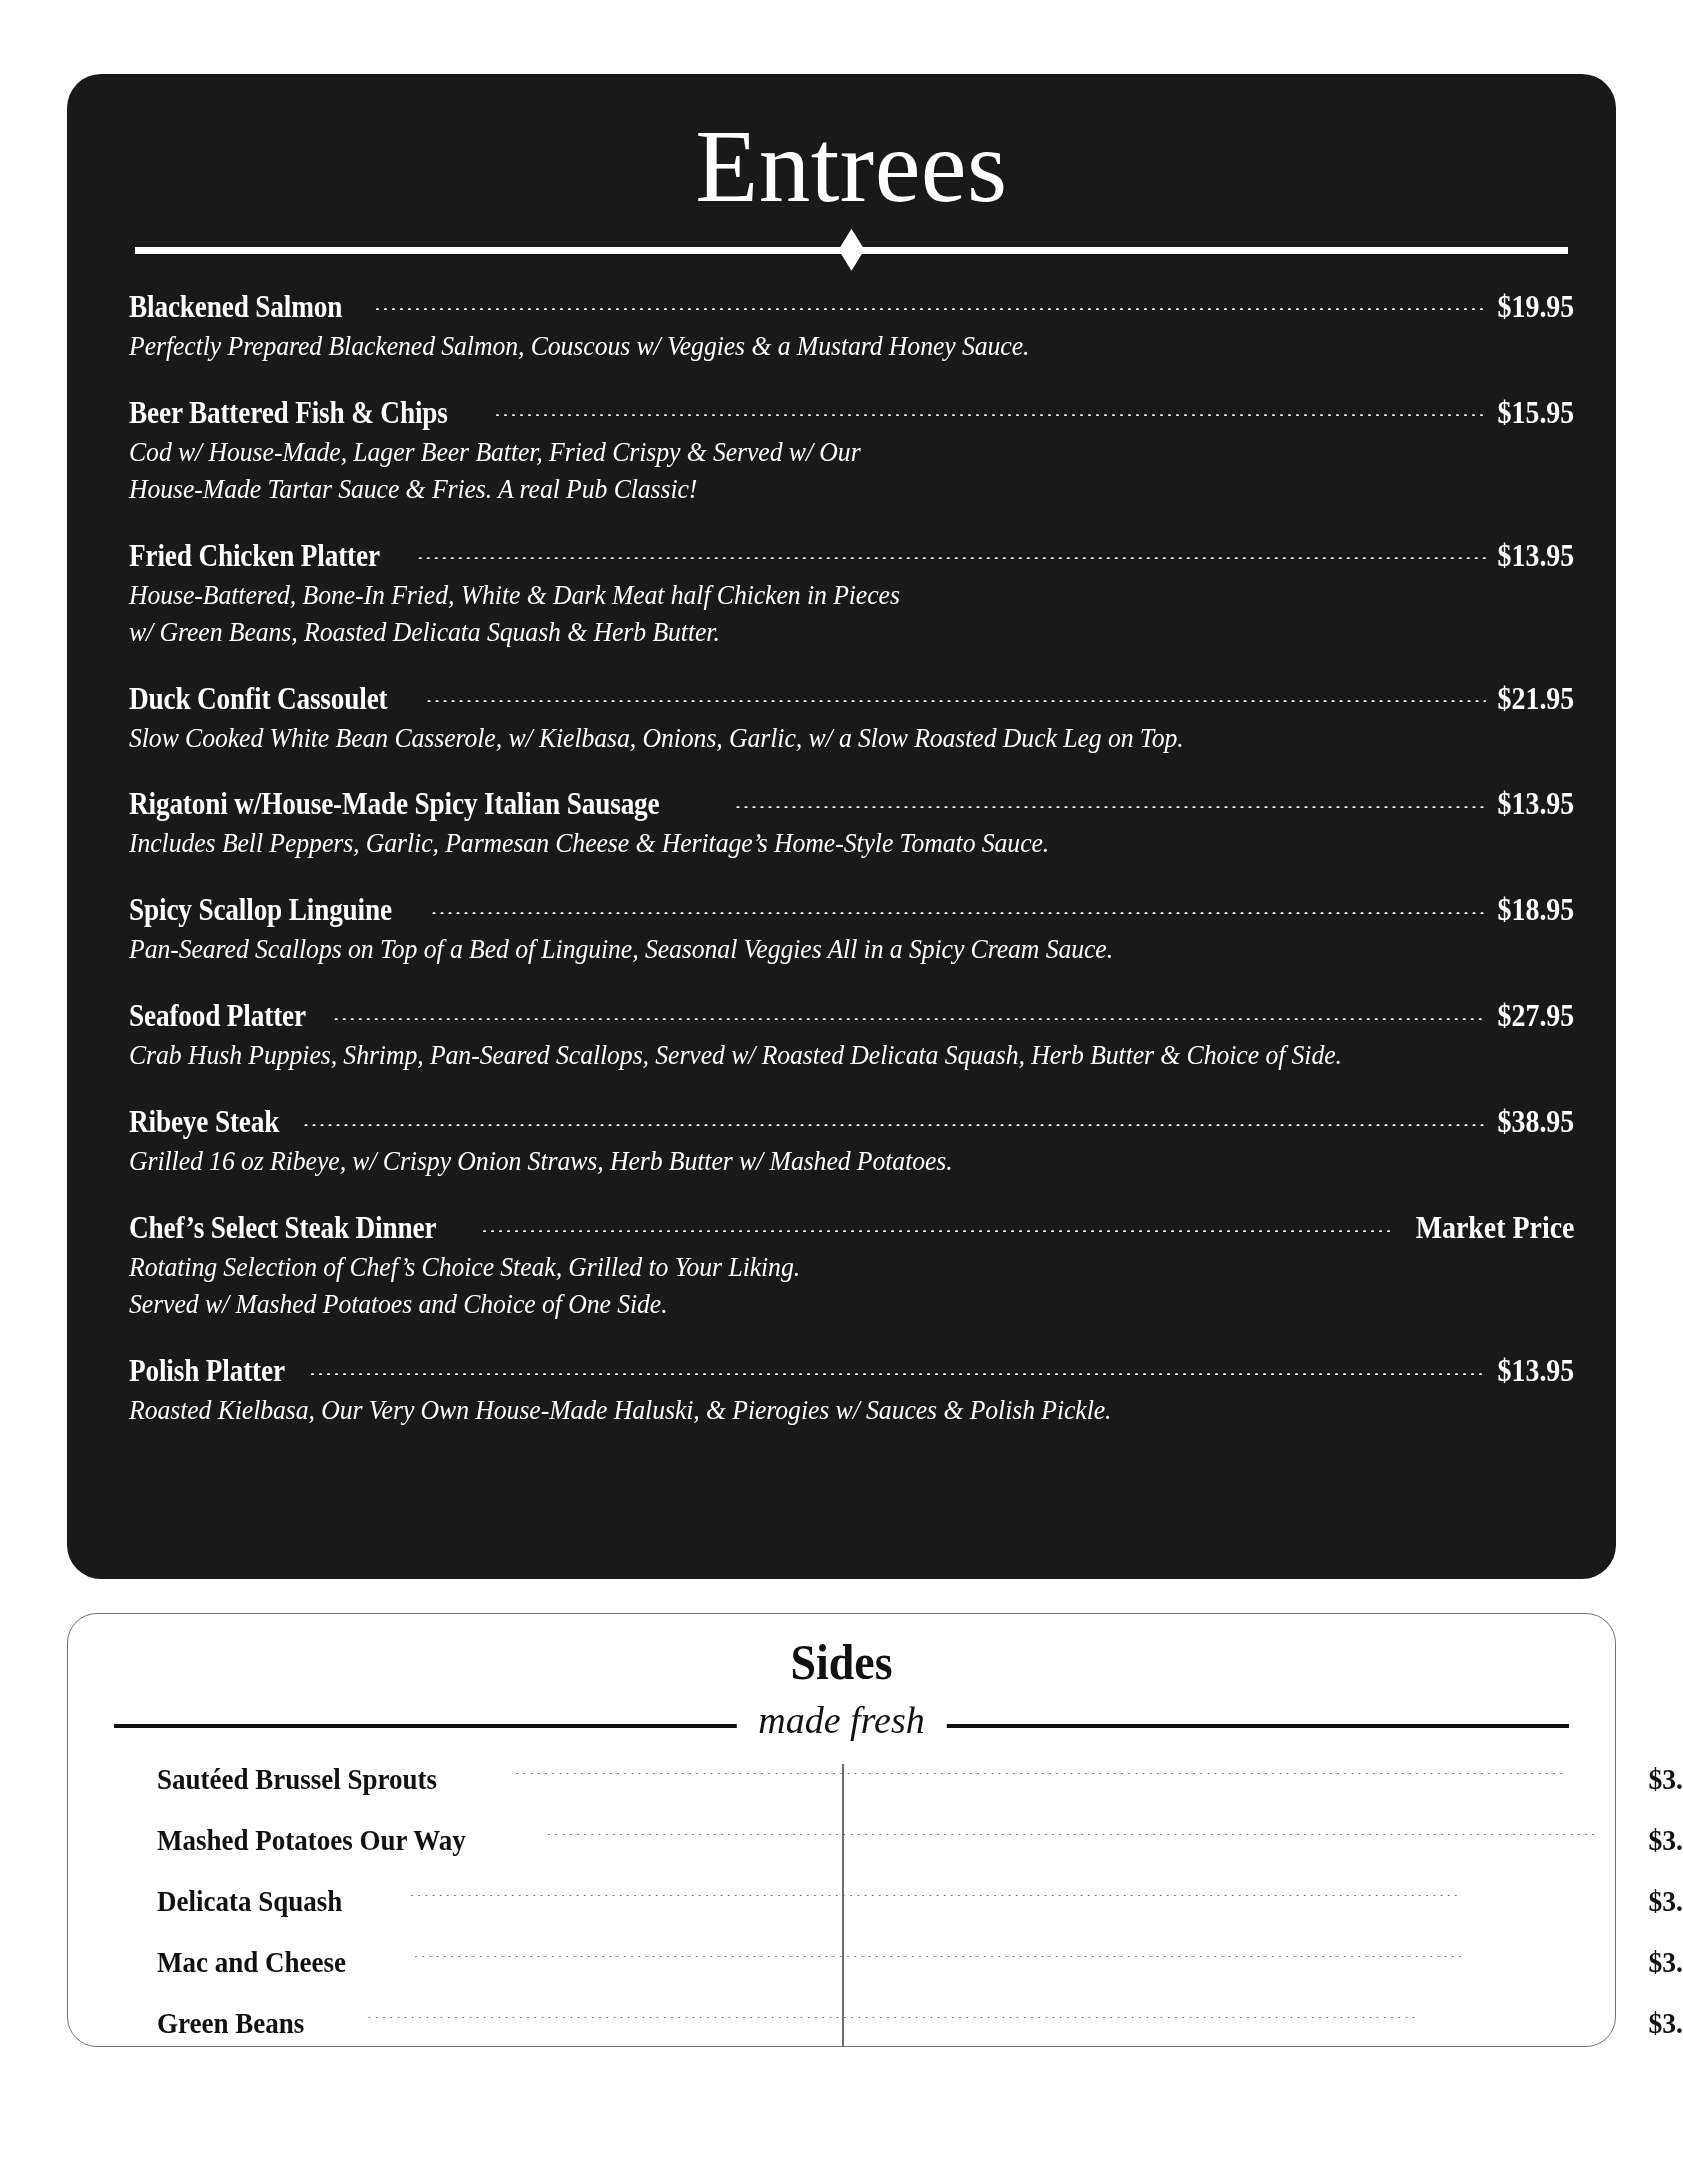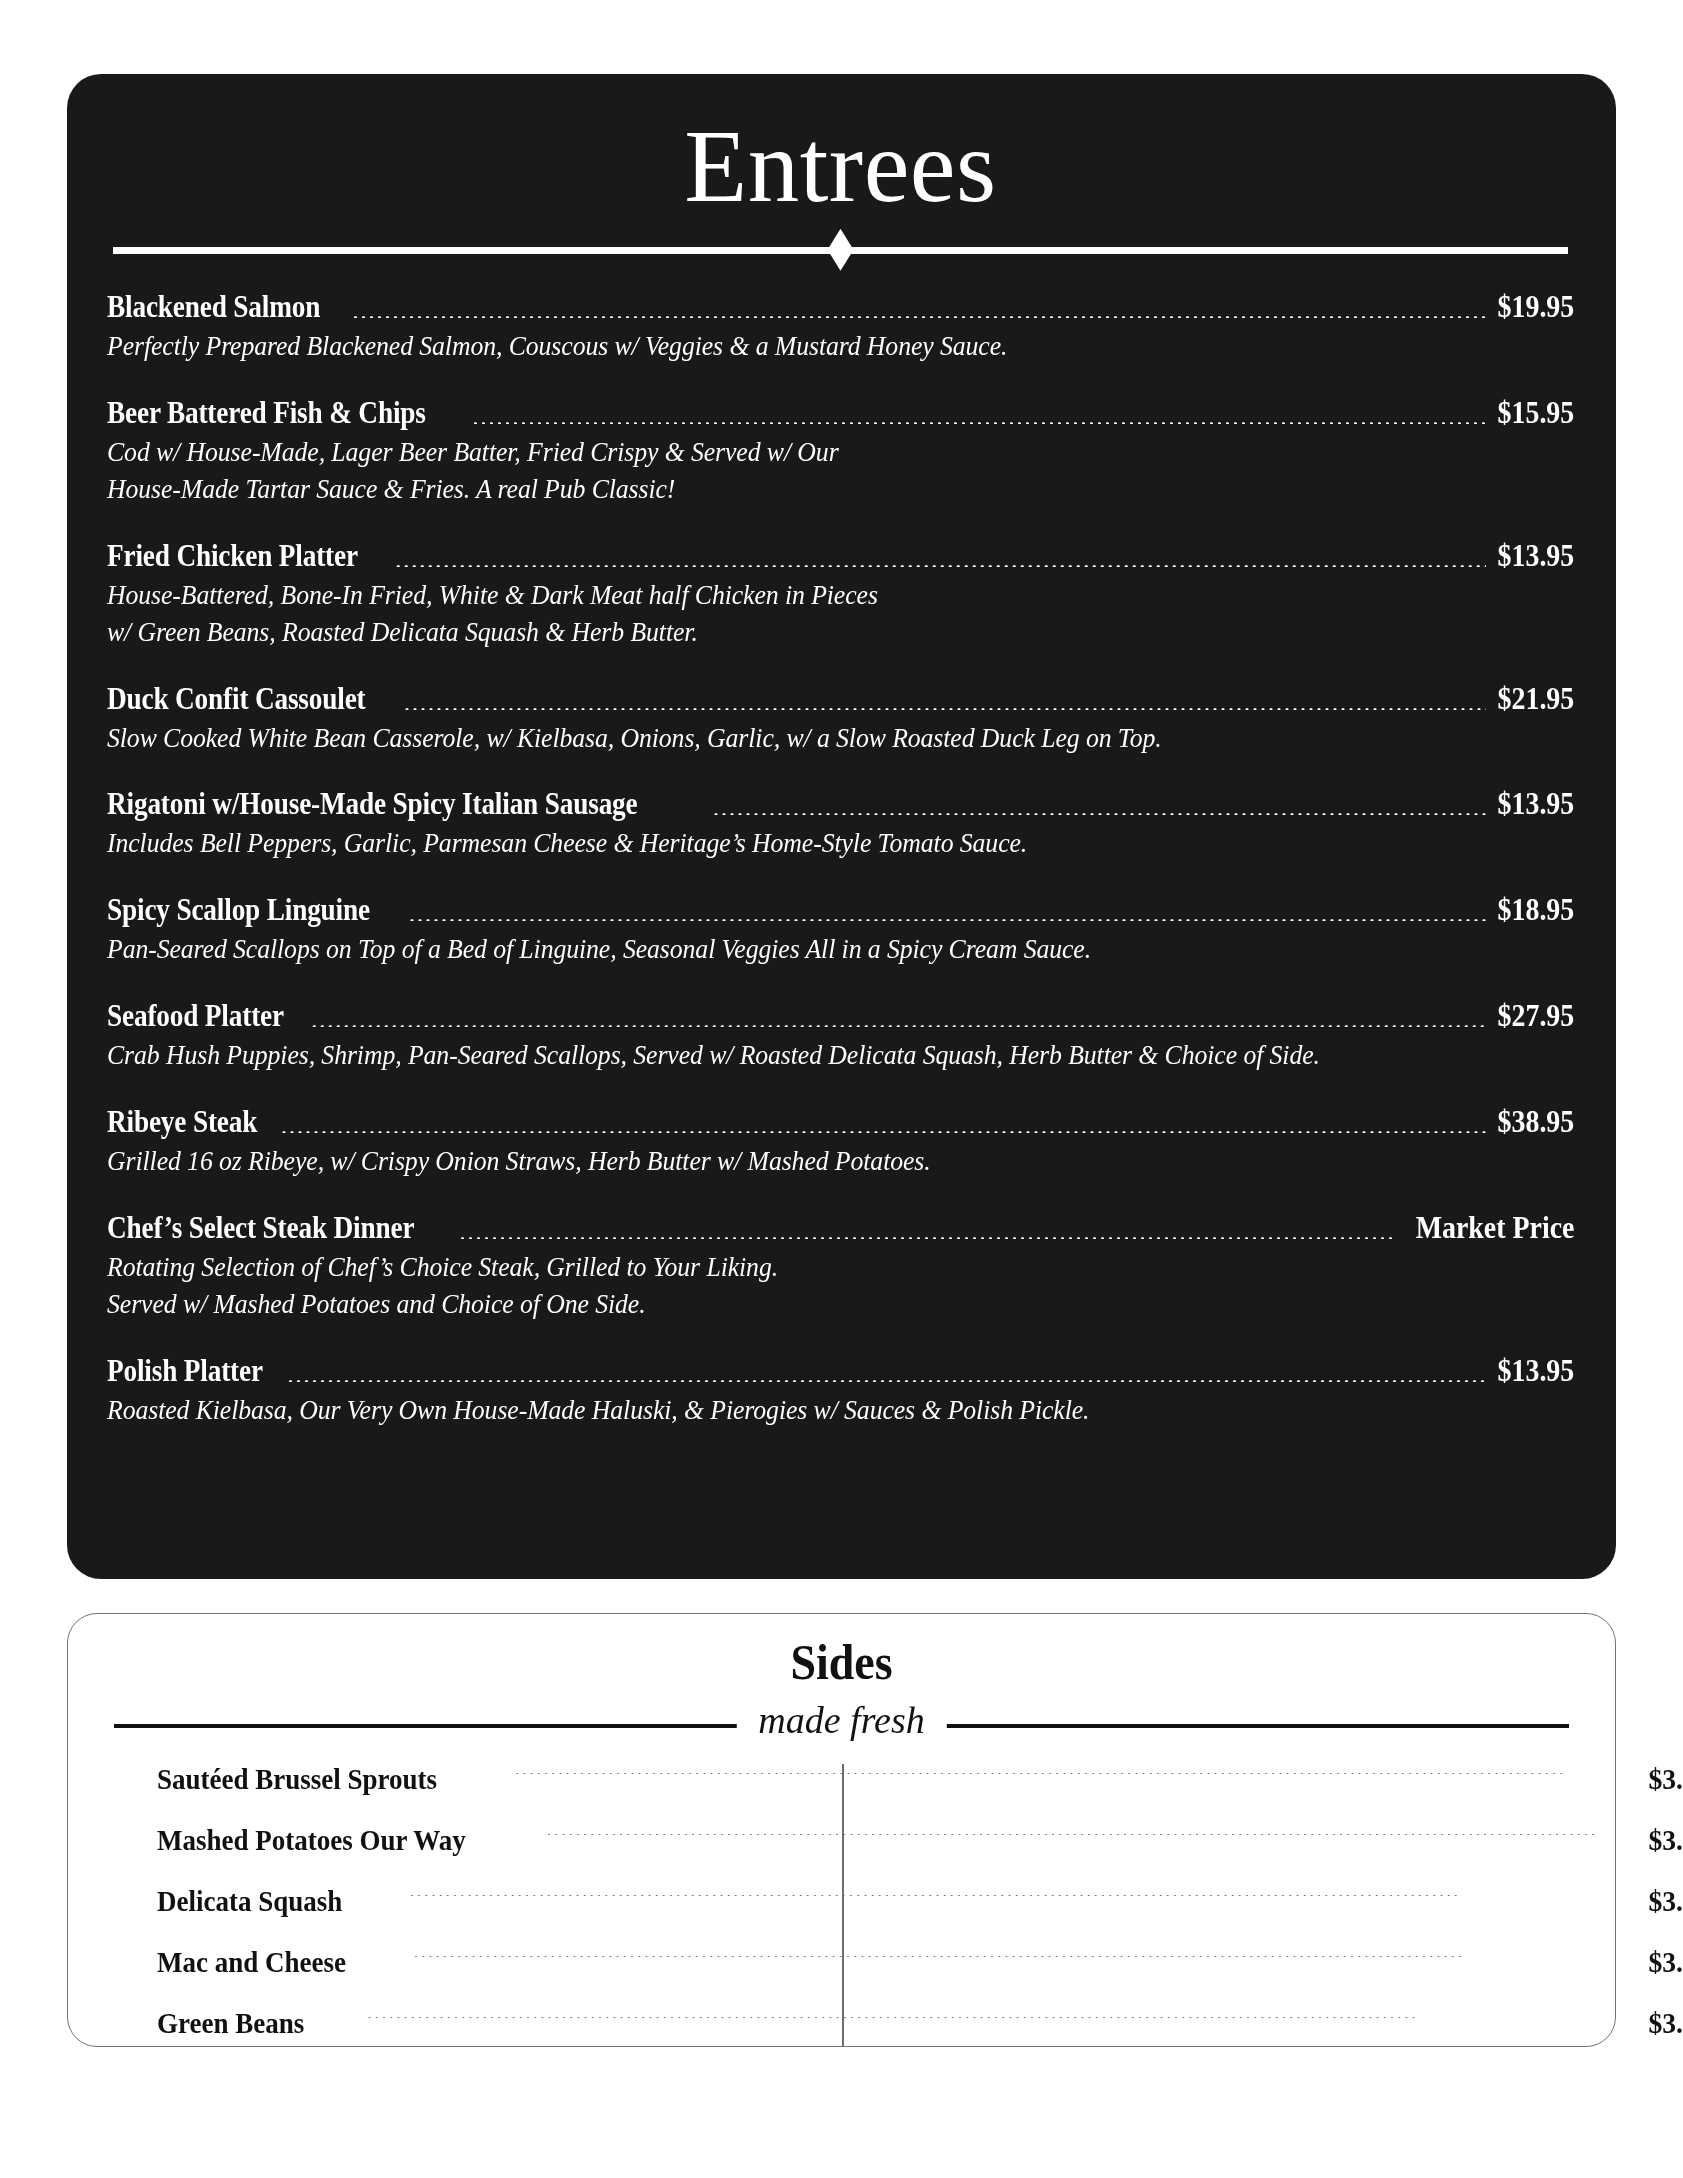--- a/index.html
+++ b/index.html
@@ -16,21 +16,21 @@
     width:1683px; height:2178px;
     padding:74px 67px 0 67px;
     background:#ffffff;
   }
 
   
   .entrees-panel {
     position:relative;
     background:#19191a;
     border-radius:34px;
-    padding:28px 42px 51px 40px;
+    padding:28px 42px 51px 62px;
     color:#ffffff;
     height:1505px;
   }
 
   .entrees-title {
     text-align:center;
     font-family:"Liberation Serif", serif;
     font-size:103px;
     font-weight:400;
     line-height:1.25;
@@ -60,21 +60,21 @@
   }
 
   
   .entree {
     margin-bottom:30px;
   }
   .entree:last-child { margin-bottom:12px;font-family:Liberation Serif, serif; }
 
   .entree-line {
     display:flex;
-    align-items:flex-end;
+    align-items:center;
     width:100%;
     white-space:nowrap;
   }
   .entree-name {
     font-size:31px;
     font-weight:700;
     letter-spacing:-0.2px;
     transform:scaleX(0.88);
     transform-origin:left bottom;
     flex:0 0 auto;

